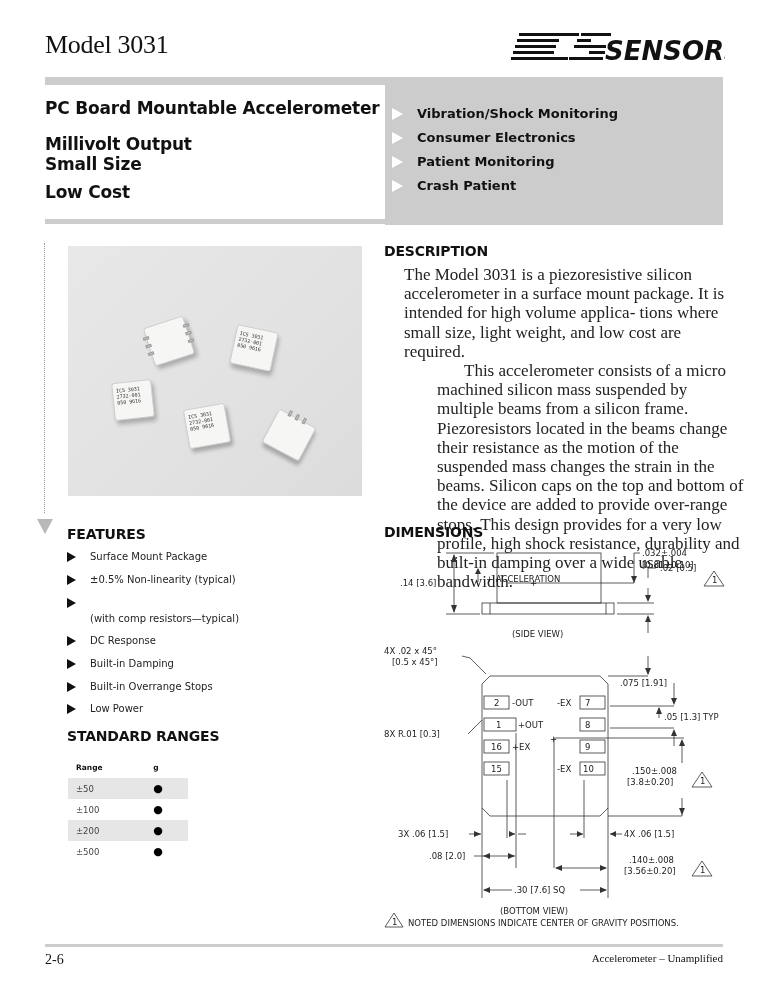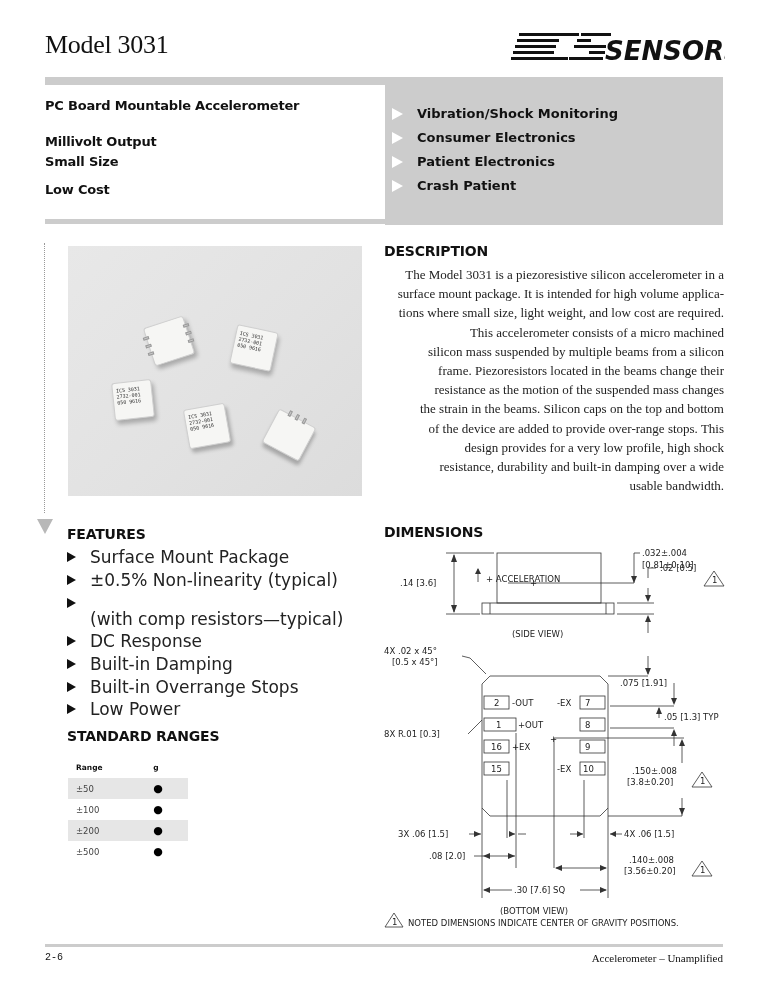--- a/index.html
+++ b/index.html
@@ -6,50 +6,50 @@
     body { width: 768px; height: 994px; background: #ffffff; position: relative; overflow: hidden; color: #111; }
 
     #title { position: absolute; left: 45px; top: 30px; font-size: 26px; font-family: "Liberation Serif", serif; letter-spacing: -0.3px; }
     #logo { position: absolute; left: 505px; top: 25px; width: 220px; height: 45px; }
 
     #top-bar { position: absolute; left: 45px; top: 77px; width: 678px; height: 8px; background: #cccccc; }
     #gray-panel { position: absolute; left: 385px; top: 77px; width: 338px; height: 148px; background: #cccccc; }
     #white-panel { position: absolute; left: 45px; top: 85px; width: 340px; height: 137px; background: #fff; }
     #left-bottom-bar { position: absolute; left: 45px; top: 219px; width: 340px; height: 5px; background: #cccccc; }
 
-    .headline { position: absolute; left: 45px; font-family: "DejaVu Sans", sans-serif; font-weight: bold; font-size: 13px; letter-spacing: -0.2px; }
+    .headline { position: absolute; left: 45px; font-family: "DejaVu Sans", sans-serif; font-weight: bold; font-size: 17px; letter-spacing: -0.2px; }
     .app-item { position: absolute; left: 392px; font-family: "DejaVu Sans", sans-serif; font-weight: bold; font-size: 13px; display: flex; align-items: center; }
     .app-item .tri { width: 0; height: 0; border-top: 6px solid transparent; border-bottom: 6px solid transparent; border-left: 11px solid #ffffff; margin-right: 14px; }
 
     #dotted-line { position: absolute; left: 44px; top: 243px; height: 270px; border-left: 1.5px dotted #999; }
     #down-tri { position: absolute; left: 37px; top: 519px; width: 0; height: 0; border-left: 8px solid transparent; border-right: 8px solid transparent; border-top: 15px solid #b8b8b8; }
 
     #photo { position: absolute; left: 68px; top: 246px; width: 294px; height: 250px; background: linear-gradient(135deg, #e8e8e8 0%, #e2e2e2 55%, #dcdcdc 100%); overflow: hidden; }
     .chip { position: absolute; background: #f6f6f4; border: 1px solid #cfcfcf; box-shadow: 2px 4px 4px rgba(0,0,0,0.25); border-radius: 3px; }
     .chip-text { font-family: "DejaVu Sans Mono", monospace; font-size: 5px; color: #333; padding: 4px 3px; line-height: 6px; }
     .pad { position: absolute; width: 6px; height: 3px; background: #c9c9c9; border: 0.5px solid #999; }
 
     .section-h { position: absolute; font-family: "DejaVu Sans", sans-serif; font-weight: bold; font-size: 14px; letter-spacing: -0.2px; }
-    #desc { position: absolute; left: 384px; top: 265px; width: 340px; font-family: "Liberation Serif", serif; font-size: 13px; line-height: 19.2px; color: #222; text-align: right; }
+    #desc { position: absolute; left: 404px; top: 265px; width: 340px; font-family: "Liberation Serif", serif; font-size: 17px; line-height: 19.2px; color: #222; }
     #desc p.indent { text-indent: 27px; margin-left: 33px; }
 
-    .feat { position: absolute; left: 67px; font-family: "DejaVu Sans", sans-serif; font-size: 17px; color: #222; display: flex; line-height: 16px; }
+    .feat { position: absolute; left: 67px; font-family: "DejaVu Sans", sans-serif; font-size: 10px; color: #222; display: flex; line-height: 16px; }
     .feat .b { width: 0; height: 0; border-top: 5px solid transparent; border-bottom: 5px solid transparent; border-left: 9px solid #111; margin-top: 3px; margin-right: 14px; flex-shrink: 0; }
 
     #ranges-table { position: absolute; left: 68px; top: 757px; width: 120px; border-collapse: collapse; font-family: "DejaVu Sans", sans-serif; }
     #ranges-table th { font-size: 7.5px; font-weight: bold; text-align: left; padding: 4px 0 5px 8px; height: 21px; }
     #ranges-table td { font-size: 8.5px; color: #444; padding: 0 0 0 8px; height: 21px; }
     #ranges-table tr.shaded td { background: #e6e6e6; }
     #ranges-table td.dot { font-size: 11px; color: #000; padding-left: 26px; }
 
     #dims { position: absolute; left: 384px; top: 538px; width: 345px; height: 395px; }
     #dims text { font-family: "DejaVu Sans", sans-serif; font-size: 8.5px; fill: #222; }
 
     #footer-rule { position: absolute; left: 45px; top: 944px; width: 678px; height: 3px; background: #cccccc; }
-    #page-num { position: absolute; left: 45px; top: 952px; font-family: Liberation Mono, monospace; font-size: 10px; }
+    #page-num { position: absolute; left: 45px; top: 952px; font-family: Liberation Serif, serif; font-size: 14px; }
     #footer-right { position: absolute; right: 45px; top: 952px; font-family: "Liberation Serif", serif; font-size: 11px; }
   </style>
 </head>
 <body>
 
 <div id="title">Model 3031</div>
 <svg id="logo" viewBox="0 0 220 45">
   <g fill="#111">
     <rect x="14" y="8" width="30" height="3"></rect>
     <rect x="12" y="14" width="30" height="3"></rect>
@@ -83,21 +83,21 @@
 <div class="app-item" style="top:106px">
     <span class="tri"></span>
     <span>Vibration/Shock Monitoring</span>
   </div>
 <div class="app-item" style="top:130px">
     <span class="tri"></span>
     <span>Consumer Electronics</span>
   </div>
 <div class="app-item" style="top:154px">
     <span class="tri"></span>
-    <span>Patient Electronics</span>
+    <span>Patient Monitoring</span>
   </div>
 <div class="app-item" style="top:178px">
     <span class="tri"></span>
     <span>Crash Patient</span>
   </div>
 
 <div id="dotted-line"></div>
 <div id="down-tri"></div>
 
 <div id="photo">

